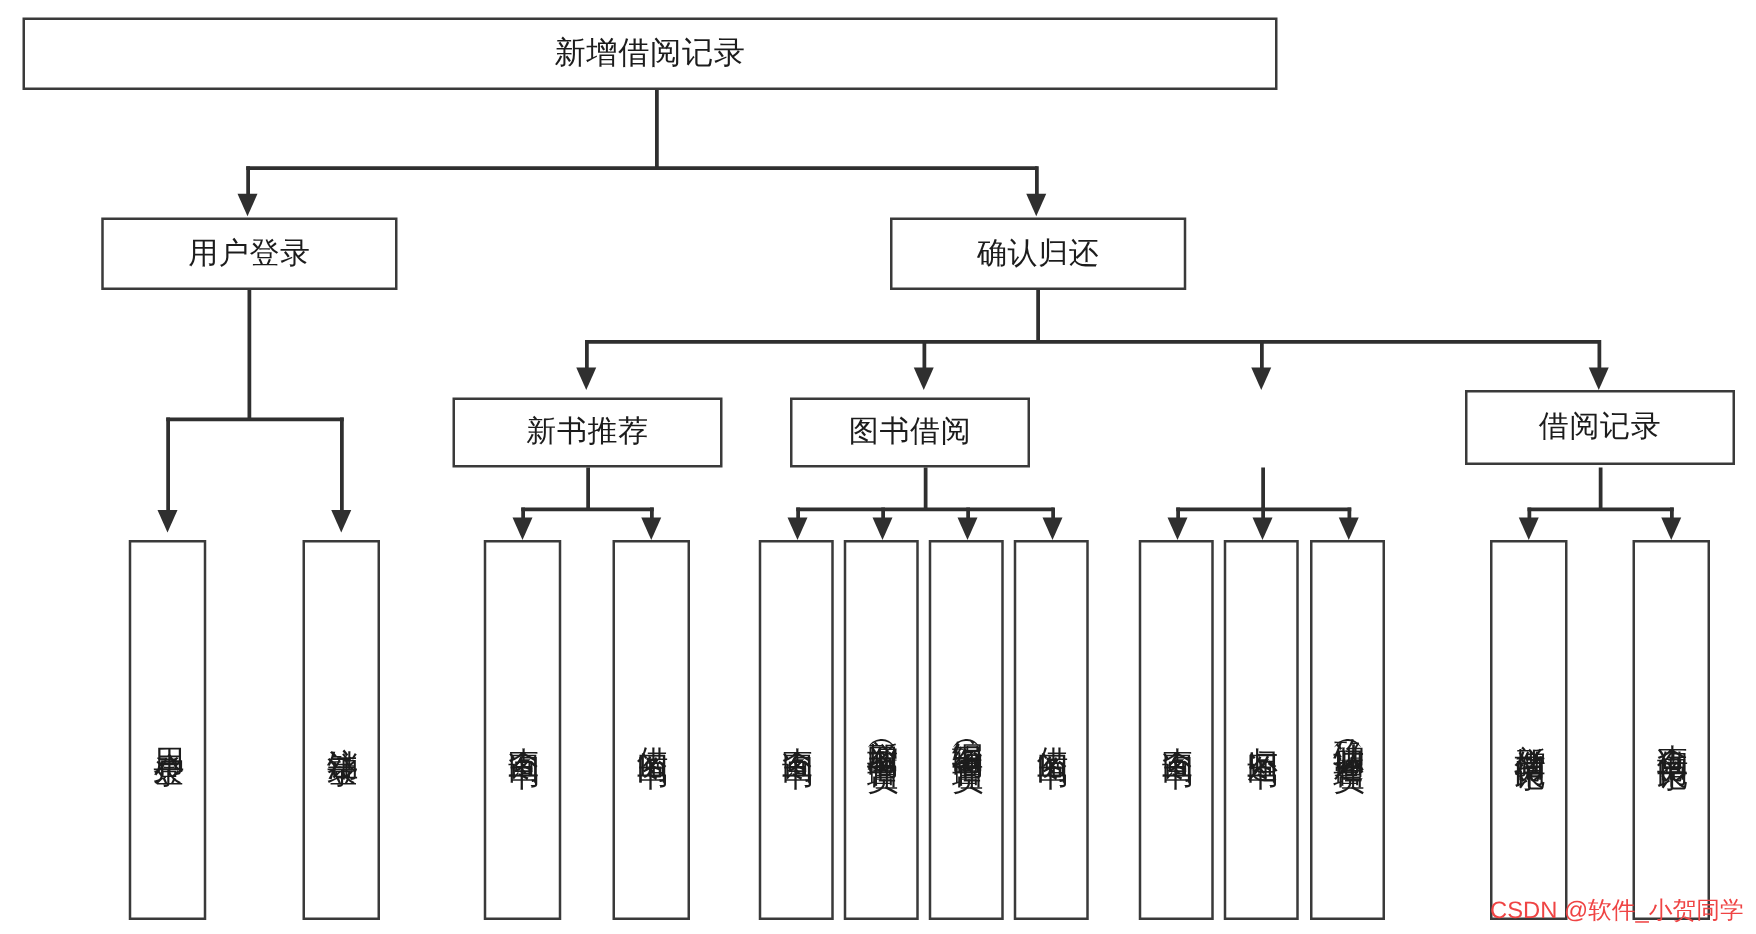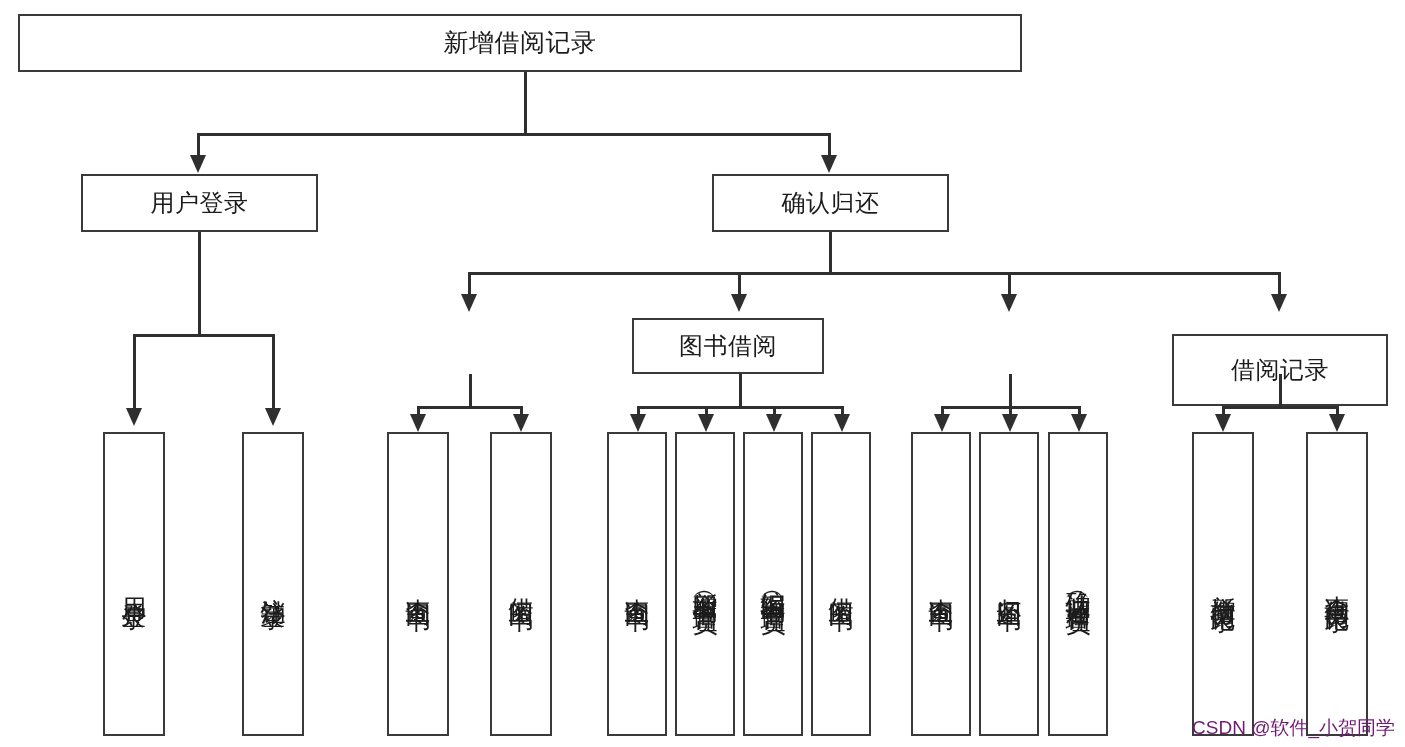--- a/index.html
+++ b/index.html
@@ -61,21 +61,21 @@
     border-left:8px solid transparent;
     border-right:8px solid transparent;
     border-top:18px solid #2f2f2f;
   }
   
   #watermark{
     position:absolute;
     right:10px;
     bottom:6px;
     font-size:19px;
-    color:#701a75;
+    color:#ef4444;
     white-space:nowrap;
     pointer-events:none;
   }
 </style>
 </head>
 <body>
 
 <div id="canvas">
 
   <div class="node horiz root" style="left:18px; top:14px; width:1004px; height:58px;">
@@ -109,24 +109,27 @@
   <div class="hline" style="left:468px; top:272px; width:812px;"></div>
   <div class="vline" style="left:468px; top:272px; height:24px;"></div>
   <div class="arrow" style="left:461px; top:294px;"></div>
   <div class="vline" style="left:738px; top:272px; height:24px;"></div>
   <div class="arrow" style="left:731px; top:294px;"></div>
   <div class="vline" style="left:1008px; top:272px; height:24px;"></div>
   <div class="arrow" style="left:1001px; top:294px;"></div>
   <div class="vline" style="left:1278px; top:272px; height:24px;"></div>
   <div class="arrow" style="left:1271px; top:294px;"></div>
 
+  <div class="node horiz" style="left:362px; top:318px; width:216px; height:56px;">
+    <span class="label">新书推荐</span>
+  </div>
   <div class="node horiz" style="left:632px; top:318px; width:192px; height:56px;">
     <span class="label">图书借阅</span>
   </div>
-  <div class="node horiz" style="left:1172px; top:334px; width:216px; height:72px;">
+  <div class="node horiz" style="left:1172px; top:312px; width:216px; height:60px;">
     <span class="label">借阅记录</span>
   </div>
 
   <div class="vline" style="left:469px; top:374px; height:34px;"></div>
   <div class="hline" style="left:417px; top:406px; width:106px;"></div>
   <div class="vline" style="left:417px; top:406px; height:14px;"></div>
   <div class="arrow" style="left:410px; top:414px;"></div>
   <div class="vline" style="left:520px; top:406px; height:14px;"></div>
   <div class="arrow" style="left:513px; top:414px;"></div>
 

